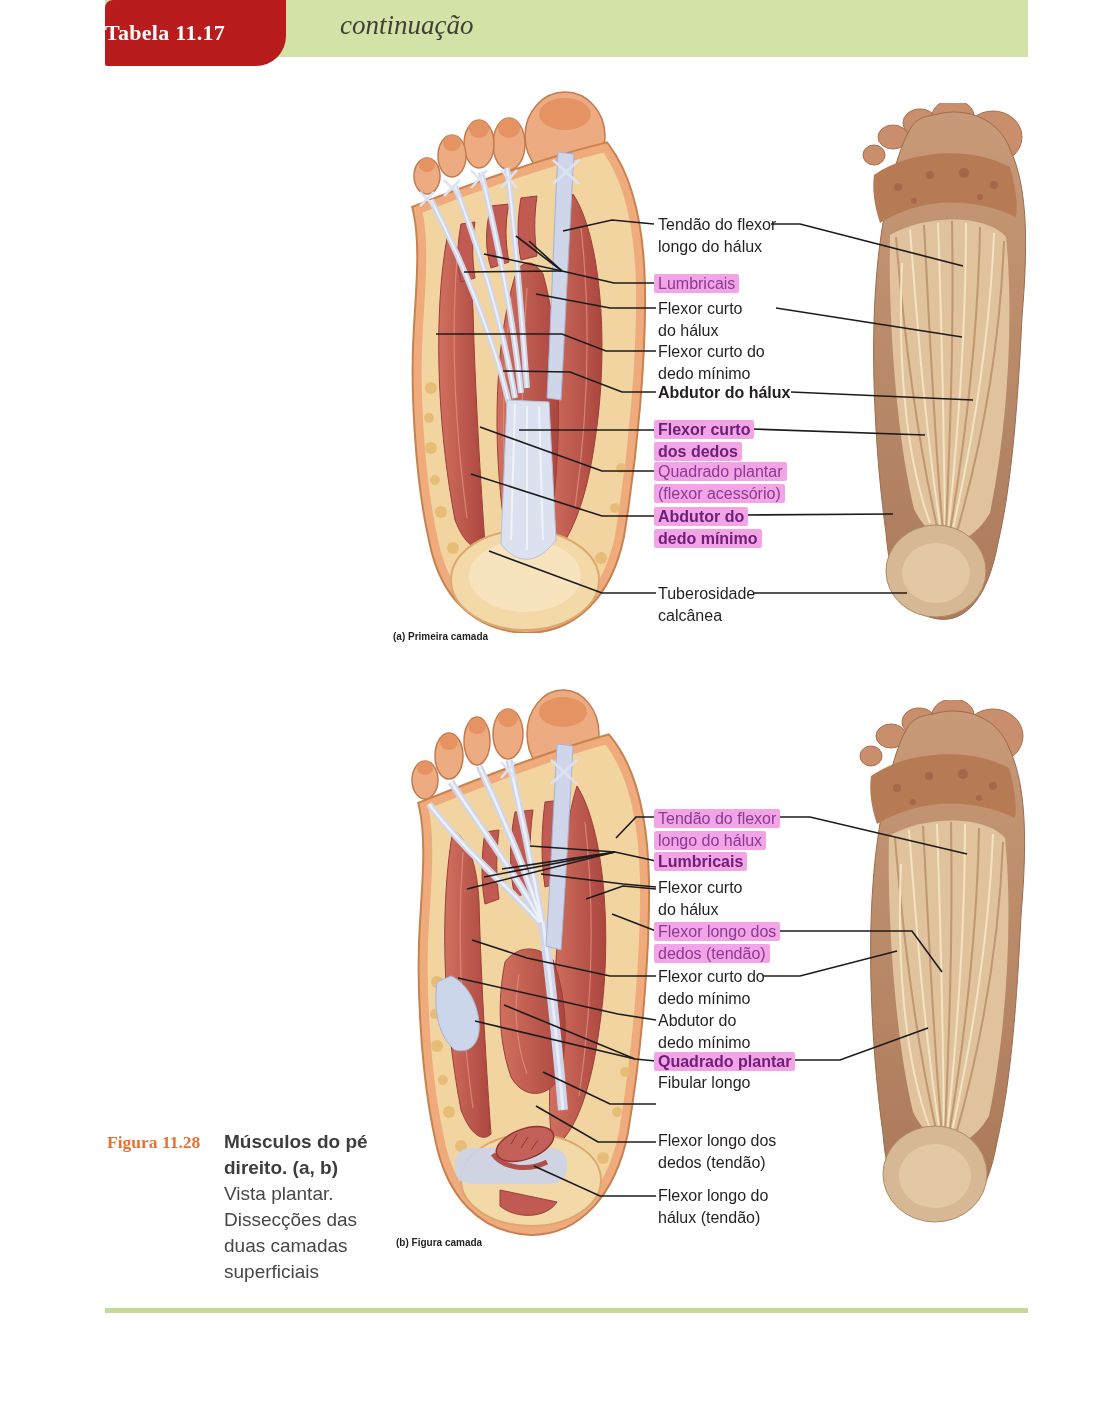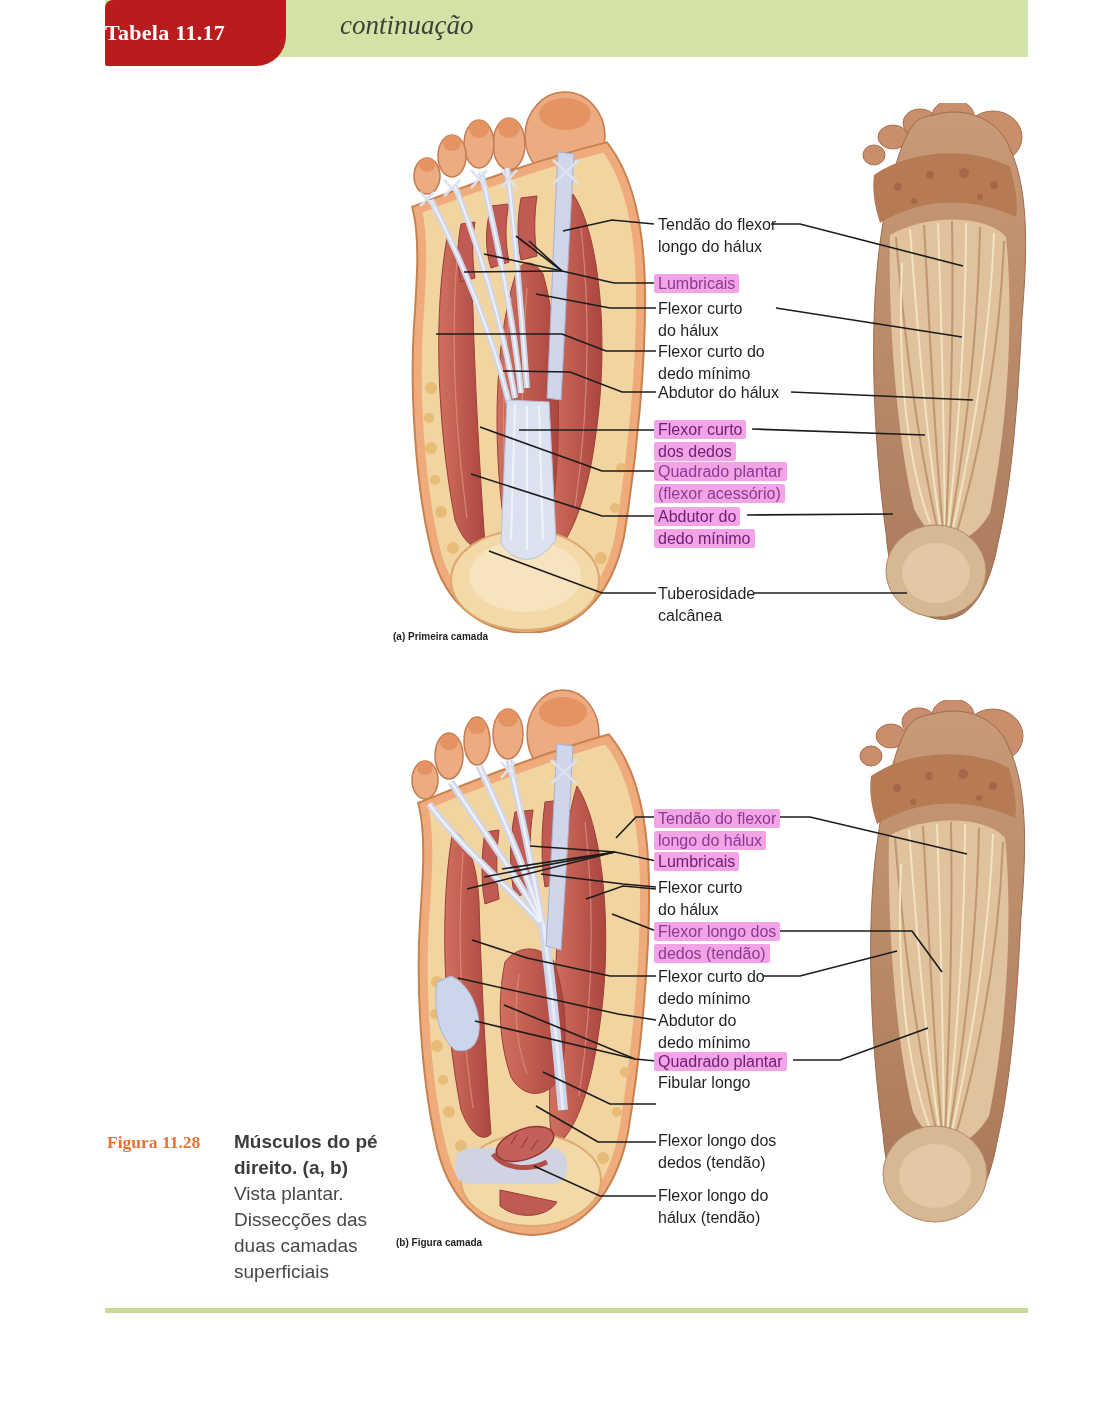--- a/index.html
+++ b/index.html
@@ -19,35 +19,35 @@
   }
   .cont-label{
     left:312px;top:10px;font-family:"Liberation Serif", serif;font-style:italic;
     font-size:27px;color:#3f3f35;margin-left:28px;
   }
   
   .lbl{
     position:absolute;left:658px;font-size:16px;line-height:21.5px;color:#231f20;
     white-space:pre-line;z-index:6;
   }
-  .lbl.b{font-weight:normal;}
+  .lbl.b{font-weight:bold;}
   .lbl.hlc{left:654px;}
   .hl{
     background:#f3a4e6;color:#8a3a92;padding:1px 4px;border-radius:2px;
     -webkit-box-decoration-break:clone;box-decoration-break:clone;
   }
   .lbl.b .hl{color:#6d2077;}
   .subcap{position:absolute;font-size:10px;font-weight:bold;color:#231f20;z-index:6;}
   
   .figno{
     position:absolute;left:107px;top:1132px;font-family:"Liberation Serif", serif;
     font-weight:bold;font-size:17.5px;color:#e97132;z-index:6;
   }
   .figdesc{
-    position:absolute;left:234px;top:1129px;width:152px;font-size:19px;line-height:26px;color:#474747;z-index:6;
+    position:absolute;left:224px;top:1129px;width:152px;font-size:19px;line-height:26px;color:#474747;z-index:6;
   }
   .figdesc .bt{font-weight:bold;color:#3d3d3d;}
   .rule{left:105px;top:1308px;width:923px;height:5px;background:#c5da96;}
   svg{display:block;}
   .artsvg{position:absolute;z-index:2;}
   #leaders{position:absolute;left:0;top:0;z-index:5;pointer-events:none;}
 </style>
 </head>
 <body>
 

